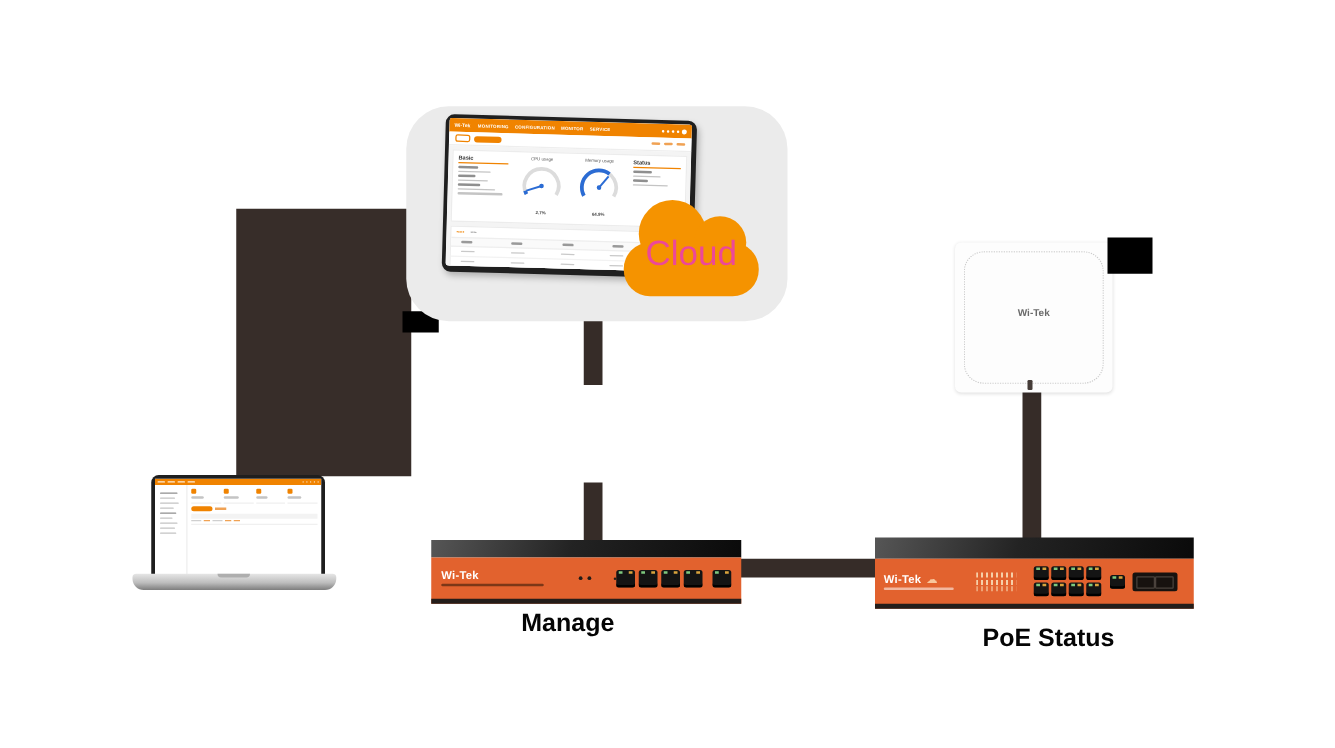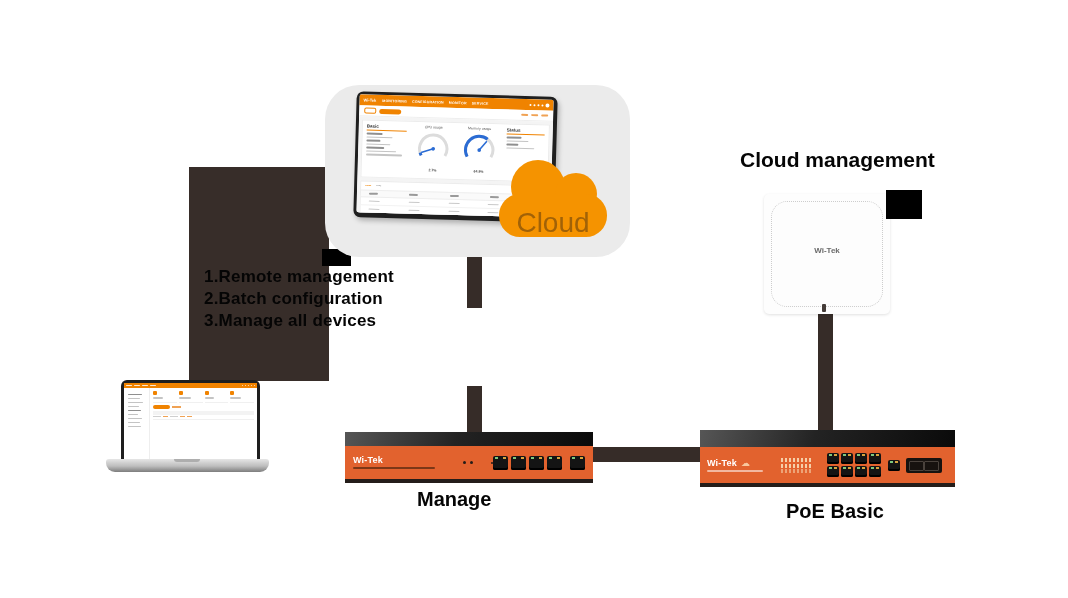--- a/index.html
+++ b/index.html
@@ -67,22 +67,22 @@
   .tabs .right{margin-left:auto;width:6px;height:2px;background:#f08300;border-radius:1px;}
   .thead{height:6px;background:#fafafa;border-top:1px solid #eee;border-bottom:1px solid #eee;
          display:flex;align-items:center;justify-content:space-between;padding:0 8px;}
   .thead i{display:block;width:9px;height:1.5px;background:#9a9a9a;border-radius:1px;}
   .trow{height:7px;border-bottom:1px solid #f2f2f2;display:flex;align-items:center;
         justify-content:space-between;padding:0 8px;}
   .trow i{display:block;width:11px;height:1.5px;background:#c9c9c9;border-radius:1px;}
 
   
   #cloud{left:494px;top:153px;width:118px;height:95px;z-index:3;}
-  #cloud-label{position:absolute;left:0;right:0;top:34px;text-align:center;color:#a16207;
-               font-size:28px;font-weight:400;margin-top:20px;}
+  #cloud-label{position:absolute;left:0;right:0;top:34px;text-align:center;color:#ec4899;
+               font-size:28px;font-weight:400;}
 
   
   .device{z-index:2;}
   .dev-top{background:linear-gradient(105deg,#565656 0%,#232323 45%,#0a0a0a 100%);}
   .dev-front{background:#e2622e;border-bottom:4px solid #241d1a;display:flex;align-items:center;}
   .witek{color:#fff;font-size:9px;font-weight:700;letter-spacing:.2px;line-height:9px;}
   .tagline{height:2px;background:rgba(40,20,5,.55);border-radius:1px;margin-top:2px;}
   .rj45{position:relative;width:15px;height:14px;background:#141414;border-radius:2px;
         box-shadow:inset 0 -2px 0 #000;}
   .rj45::before{content:"";position:absolute;top:1px;left:2px;width:3px;height:2px;background:#7ec87e;}
@@ -376,24 +376,18 @@
               <i class="g"></i>
               <i></i>
               <i></i>
           </div>
         </div>
       </div>
     </div>
   </div>
   <div id="laptop-base" class="abs"></div>
 
-  <div class="abs headline" style="left:740px;top:148px;">Cloud management</div>
-
-  <div id="feature-list" class="abs">
-    <div>1.Remote management</div>
-    <div>2.Batch configuration</div>
-    <div>3.Manage all devices</div>
-  </div>
+
 
   <div class="abs dev-label" style="left:417px;top:488px;">Manage</div>
-  <div class="abs dev-label" style="left:786px;top:500px;">PoE Basic</div>
+  <div class="abs dev-label" style="left:786px;top:500px;">PoE Status</div>
 
 </div>
 
 </body></html>

